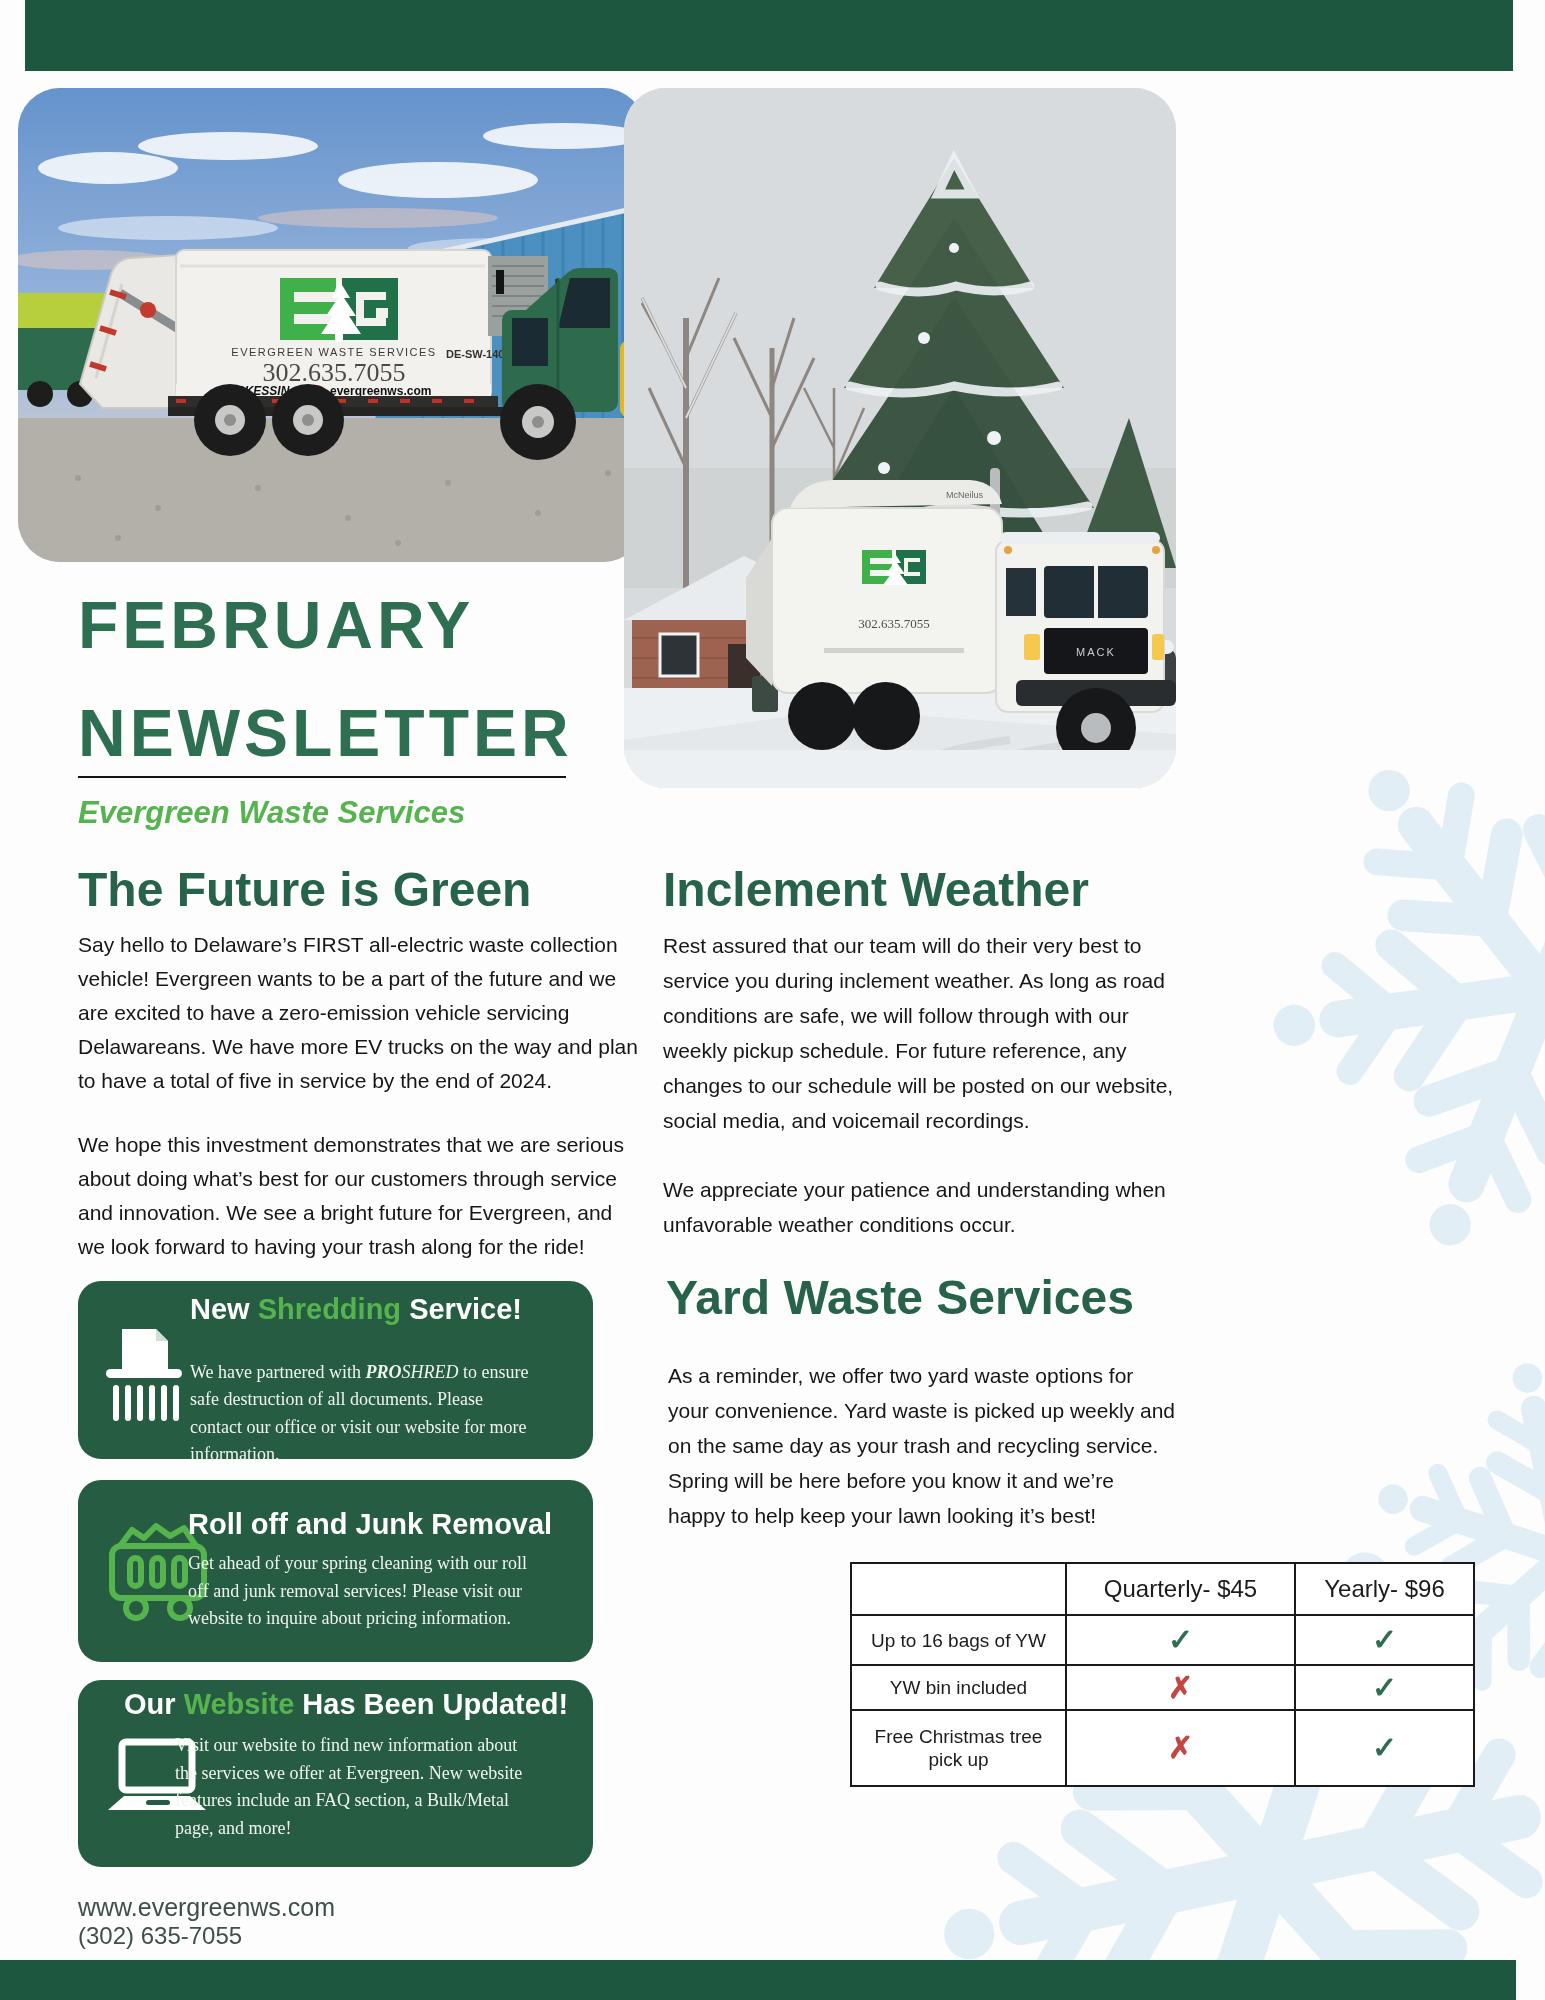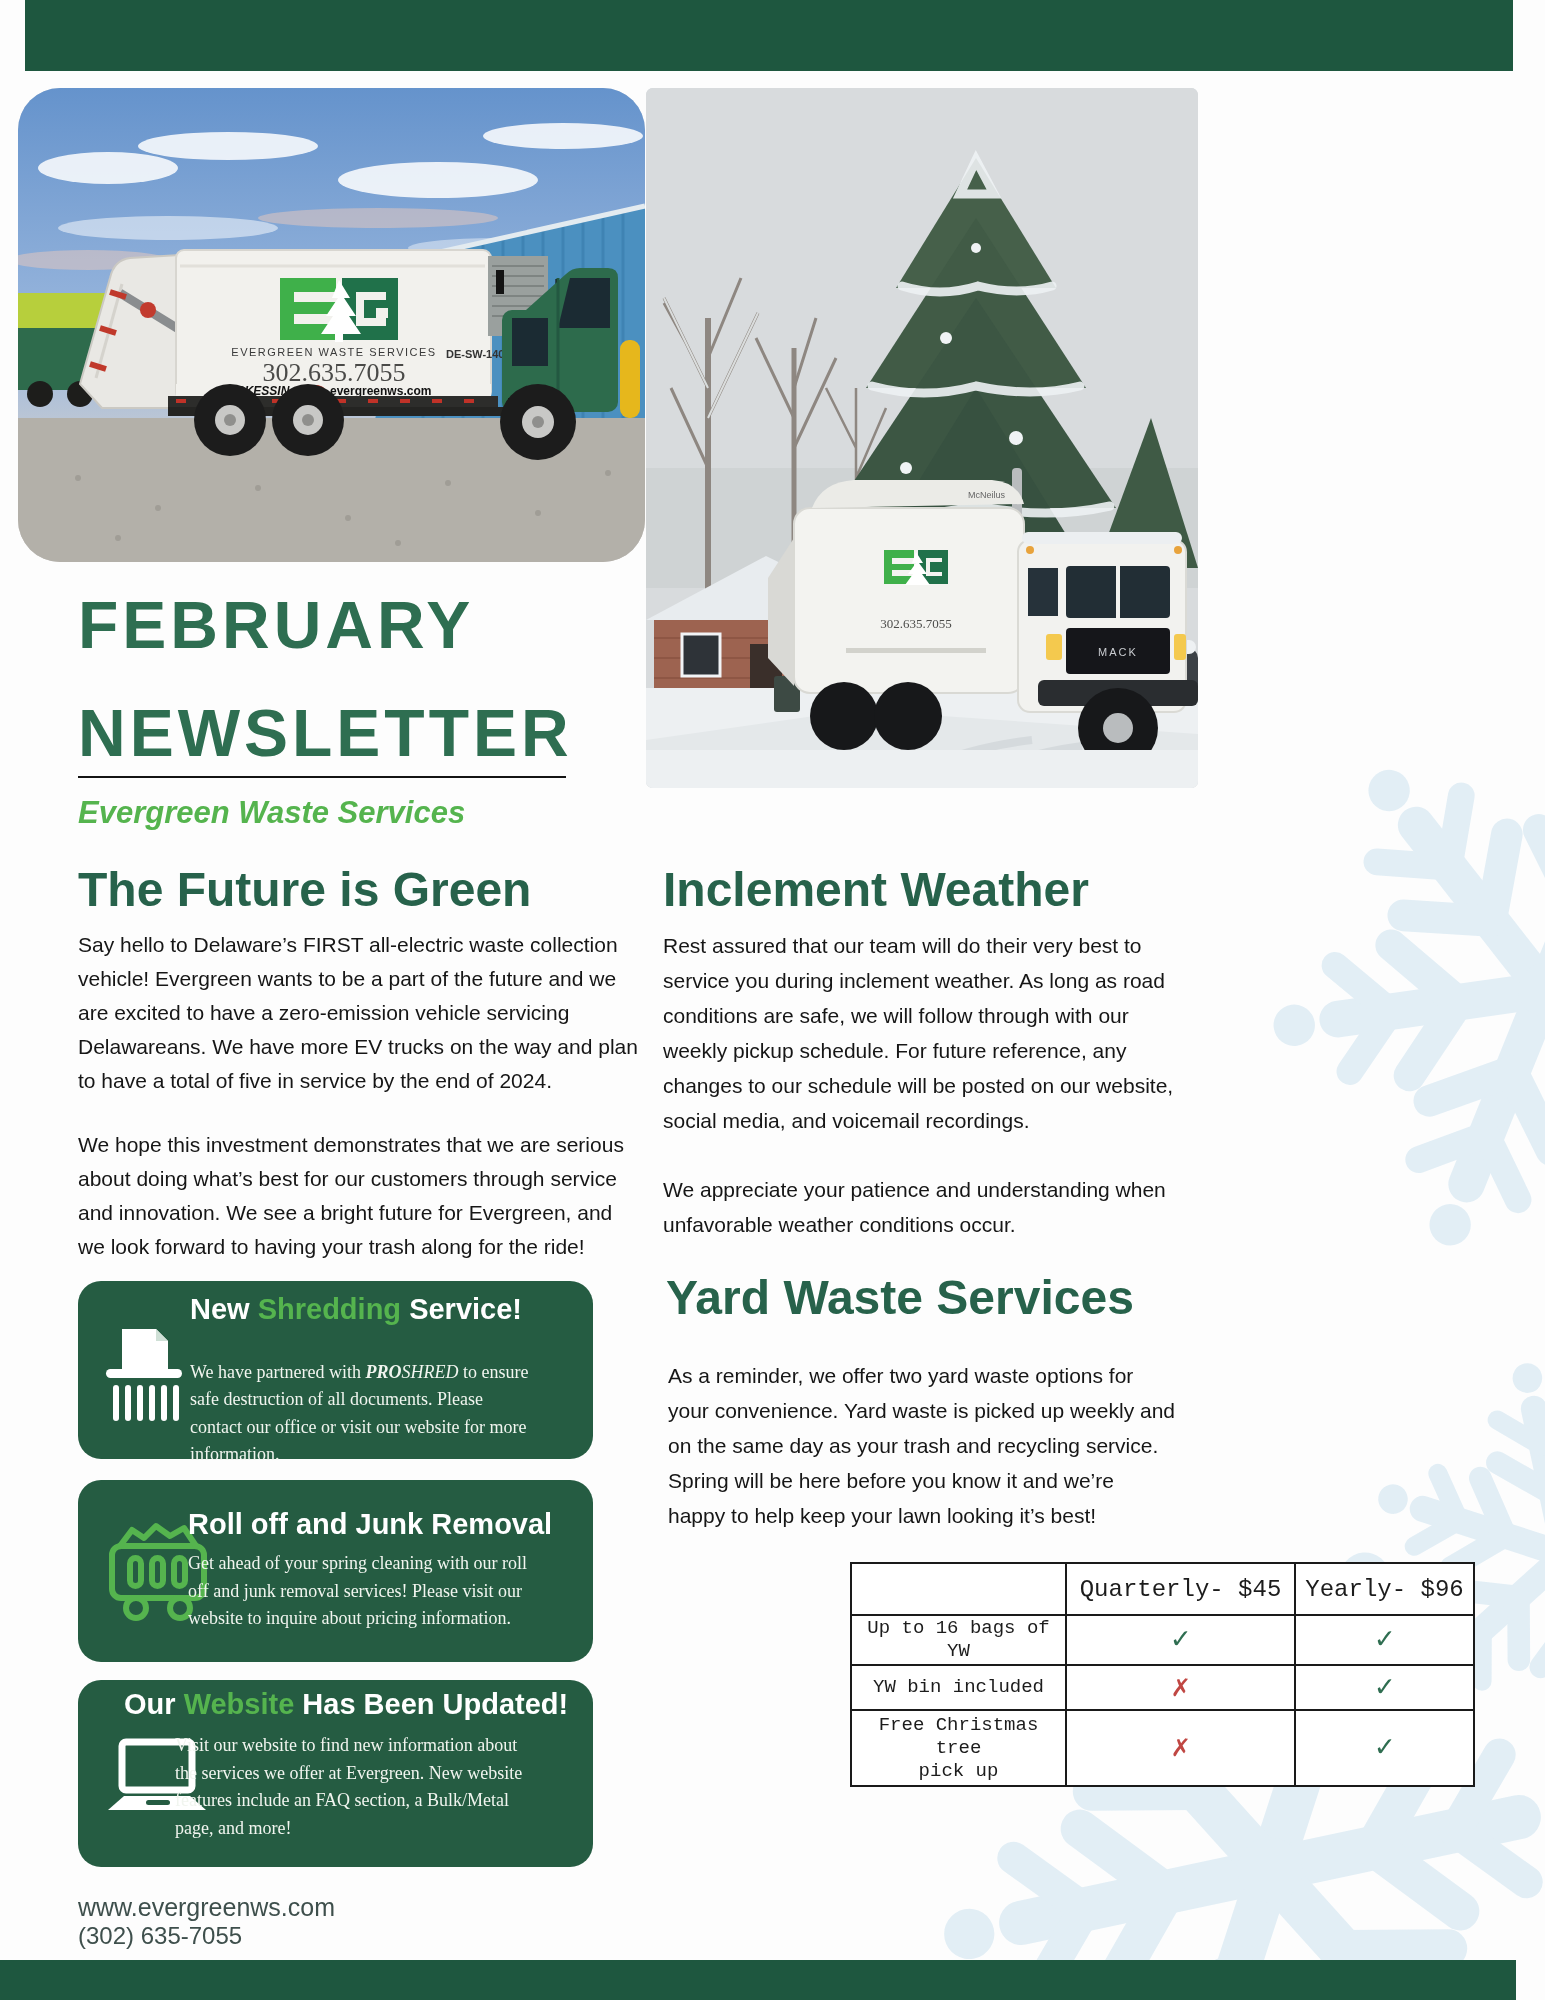--- a/index.html
+++ b/index.html
@@ -8,21 +8,21 @@
   .abs{position:absolute;}
 
   
   .topbar{left:25px;top:0;width:1488px;height:71px;background:var(--bar_color,#1e573f);z-index:3;}
   .bottombar{left:0;top:1960px;width:1516px;height:40px;background:var(--bar_color,#1e573f);z-index:5;}
 
   
   .photo{border-radius:42px;overflow:hidden;z-index:2;background:#cfd5da;}
   .photo svg{display:block;}
   .photo-left{left:18px;top:88px;width:627px;height:474px;}
-  .photo-right{left:646px;top:88px;width:552px;height:700px;border-radius:7px;}
+  .photo-right{left:624px;top:88px;width:552px;height:700px;}
 
   
   .mast{margin:0;font-weight:bold;font-size:66px;letter-spacing:4px;color:var(--masthead_green,#2e6e51);
         line-height:66px;z-index:4;}
   .mast.l1{left:78px;top:592px;}
   .mast.l2{left:78px;top:700px;}
   .rule{left:78px;top:776px;width:488px;height:2px;background:#141414;z-index:4;}
   .subtitle{left:78px;top:795px;font-size:31px;font-weight:bold;font-style:italic;
             color:var(--accent_green,#55b44e);z-index:4;}
 
@@ -48,21 +48,21 @@
   .box1{left:78px;top:1281px;height:178px;}
   .box2{left:78px;top:1480px;height:182px;}
   .box3{left:78px;top:1680px;height:187px;}
   .box-icon{position:absolute;}
   .box-icon.green{color:var(--accent_green,#55b44e);}
   .brand-pro{font-weight:bold;font-style:italic;}
   .brand-shred{font-style:italic;}
 
   
   .yw-table{position:absolute;left:850px;top:1562px;border-collapse:collapse;z-index:4;
-            background:#0f766e;font-family:Liberation Mono, monospace;}
+            background:#0f766e;font-family:Liberation Sans, sans-serif;}
   .yw-table td,.yw-table th{border:2px solid var(--table_border,#1a1a1a);background:#ffffff;
             text-align:center;vertical-align:middle;padding:0 6px;}
   .yw-table th{font-weight:normal;font-size:24px;color:#1c1c1c;}
   .yw-table .lbl{font-size:19px;color:#1c1c1c;white-space:pre-line;line-height:23px;}
   .yw-table .mark{font-size:30px;font-weight:bold;line-height:30px;}
   .col-label{width:201px;} .col-q{width:215px;} .col-y{width:165px;margin-left:32px;}
   .row-head{height:52px;} .row-1{height:50px;} .row-2{height:45px;} .row-3{height:76px;}
 
   
   .footer-site{left:78px;top:1893px;font-size:25px;color:var(--footer_text,#3e4f4c);z-index:4;}

